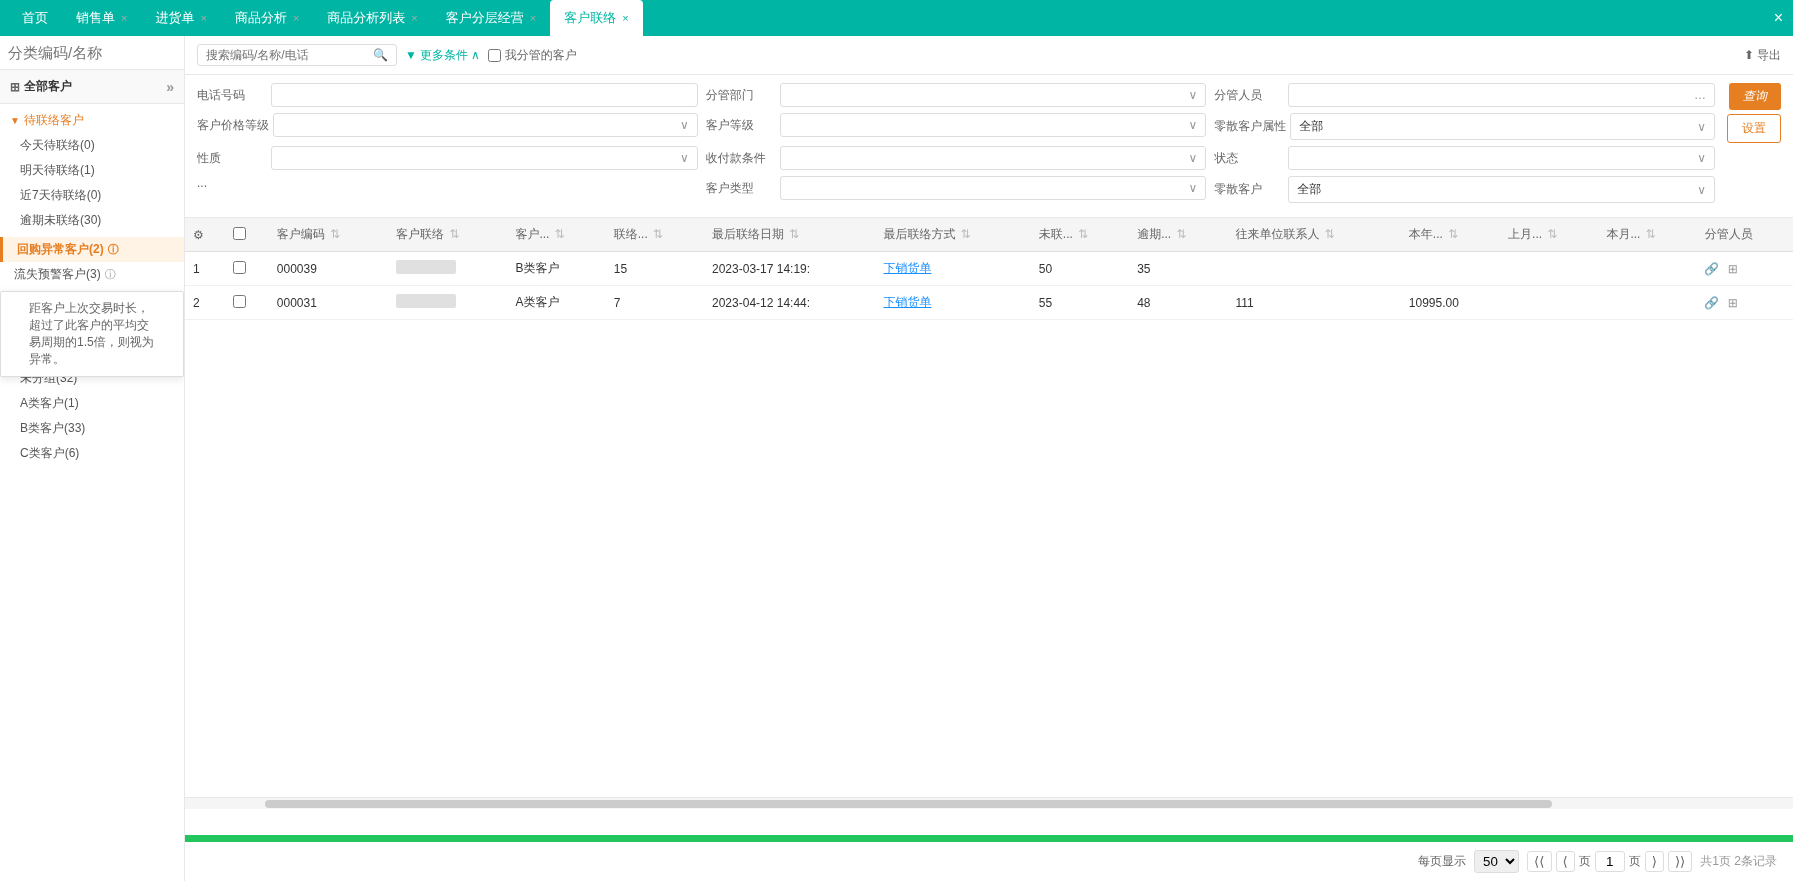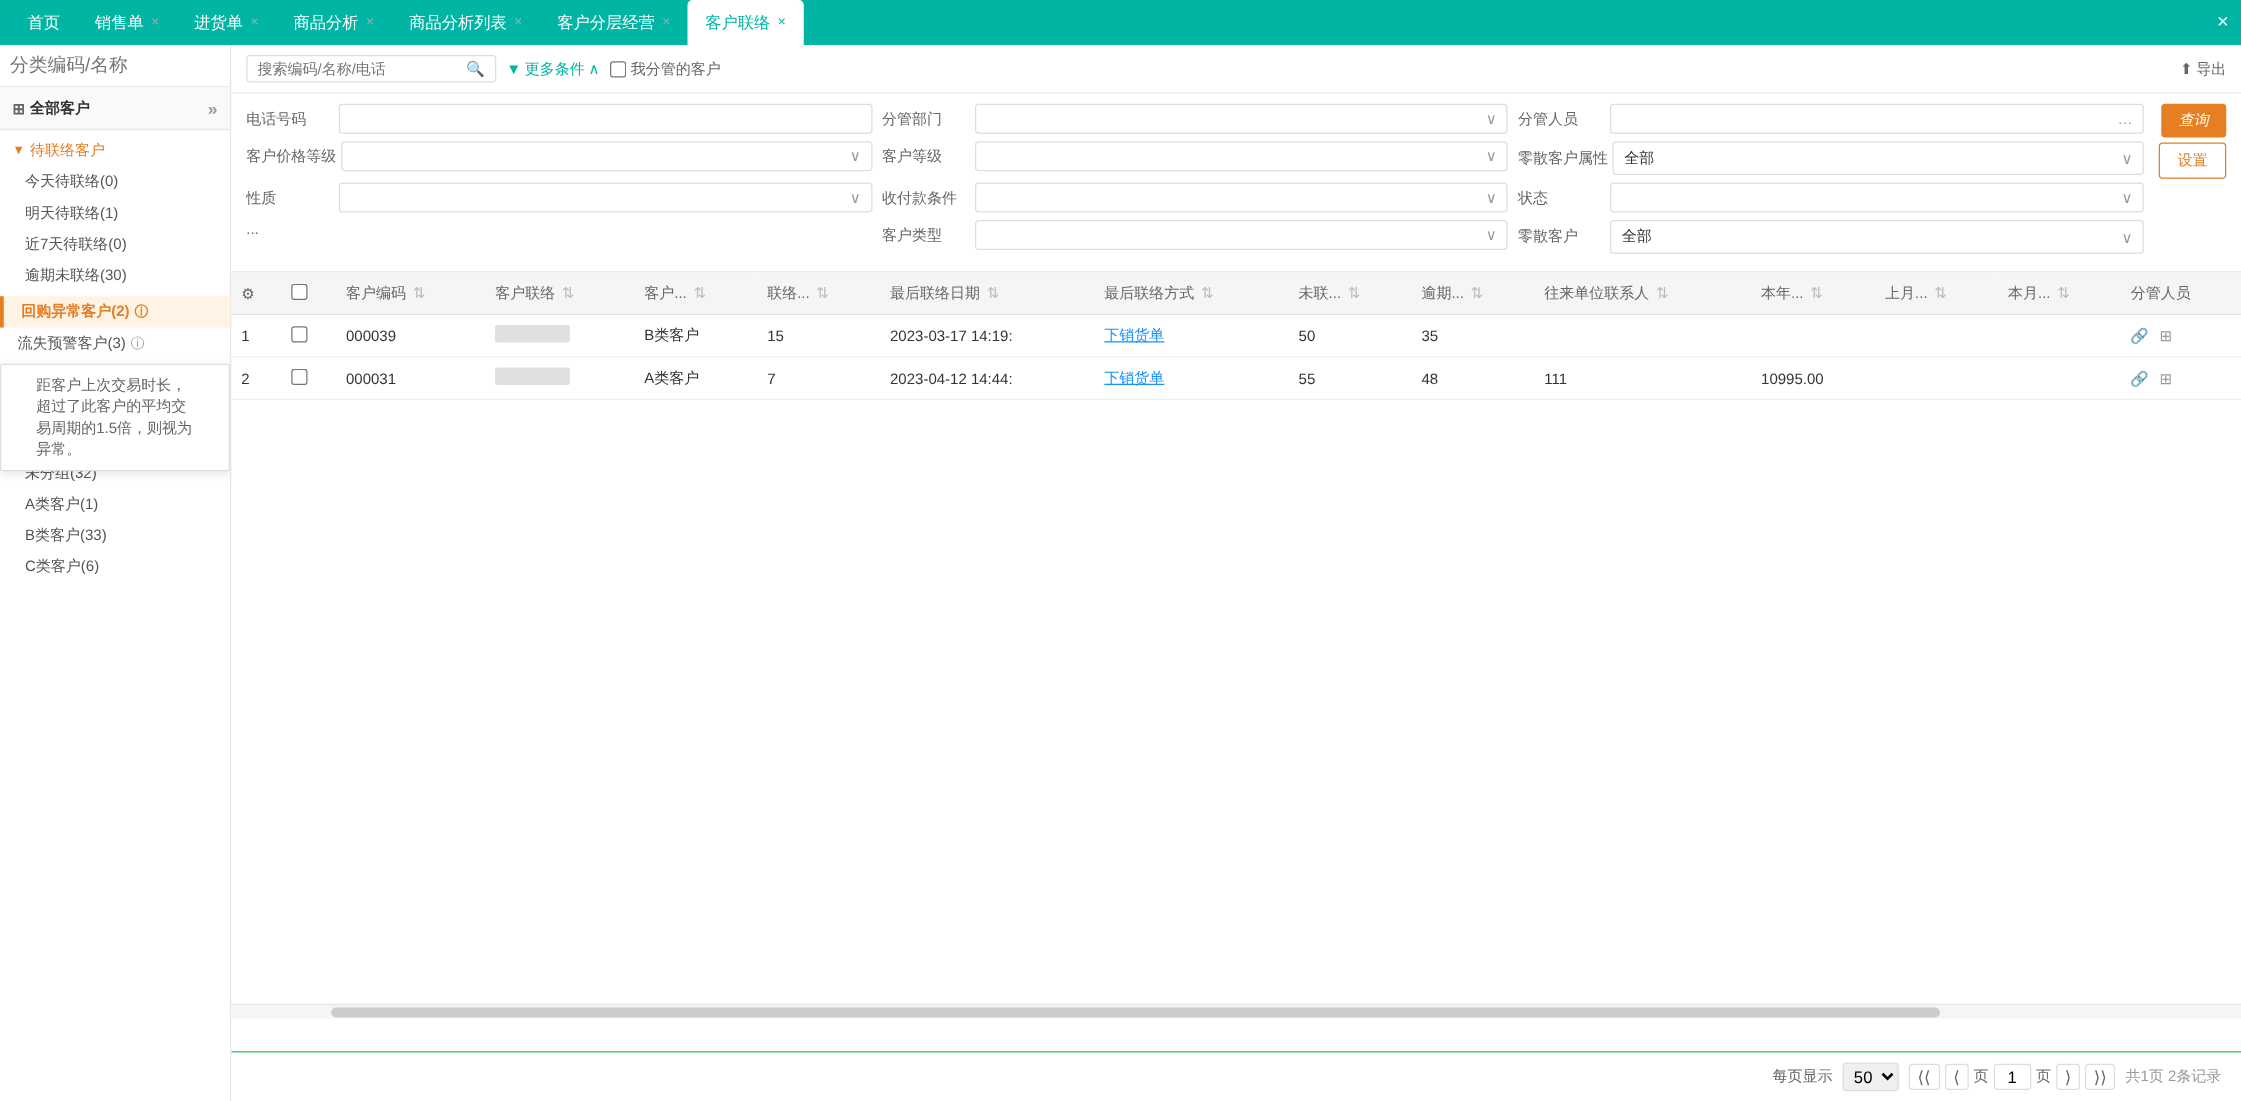--- a/index.html
+++ b/index.html
@@ -163,21 +163,21 @@
     }
     thead th .sort-icon { color: #bbb; margin-left: 2px; }
     tbody tr { border-bottom: 1px solid #f0f0f0; }
     tbody td { padding: 8px 8px; color: #333; white-space: nowrap; }
     .link-text { color: #1890ff; cursor: pointer; text-decoration: underline; }
     .action-icons { display: flex; gap: 8px; color: #999; cursor: pointer; }
 
     
     .pagination {
       display: flex; align-items: center; justify-content: flex-end;
-      padding: 8px 16px; border-top: 1px solid #22c55e;
+      padding: 8px 16px; border-top: 7px solid #22c55e;
       background: #fff; gap: 8px; font-size: 12px; color: #666; margin-top: 26px;
     }
     .pagination select {
       border: 1px solid #ddd; border-radius: 3px; padding: 2px 4px;
     }
     .page-nav {
       display: flex; align-items: center; gap: 4px;
     }
     .page-nav-btn {
       border: 1px solid #ddd; border-radius: 3px; padding: 2px 6px;

